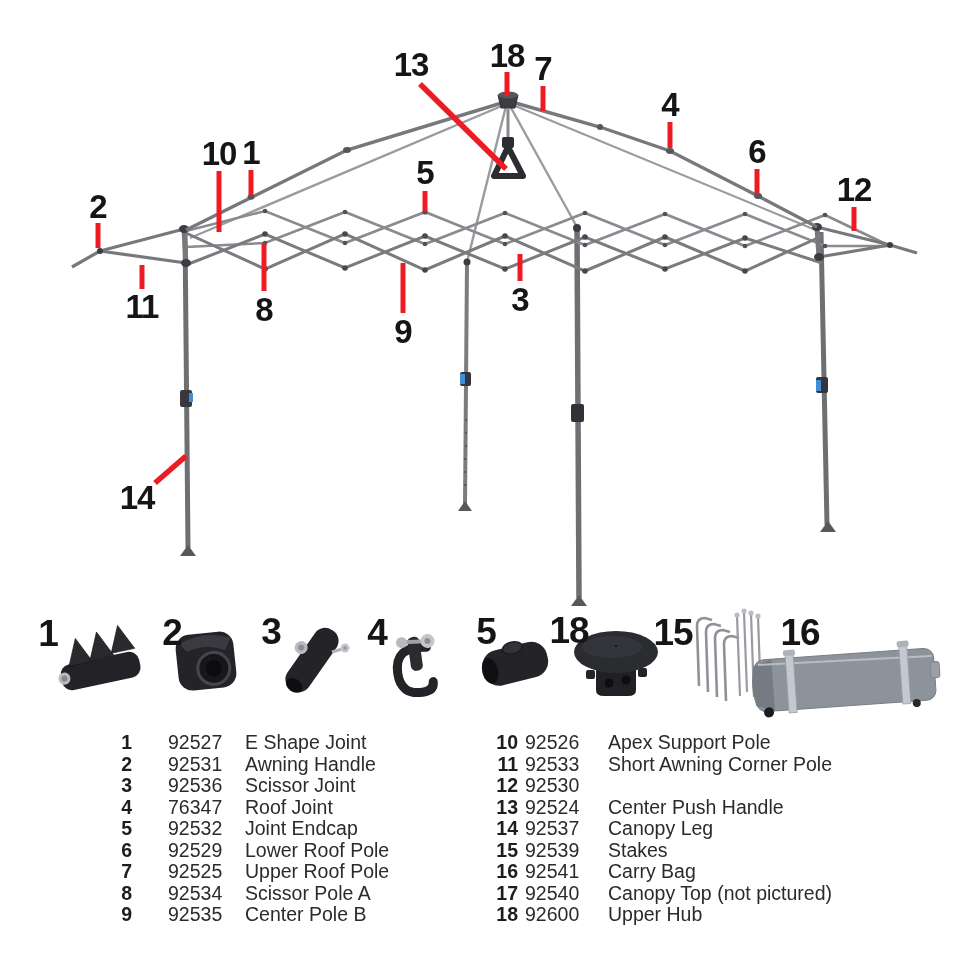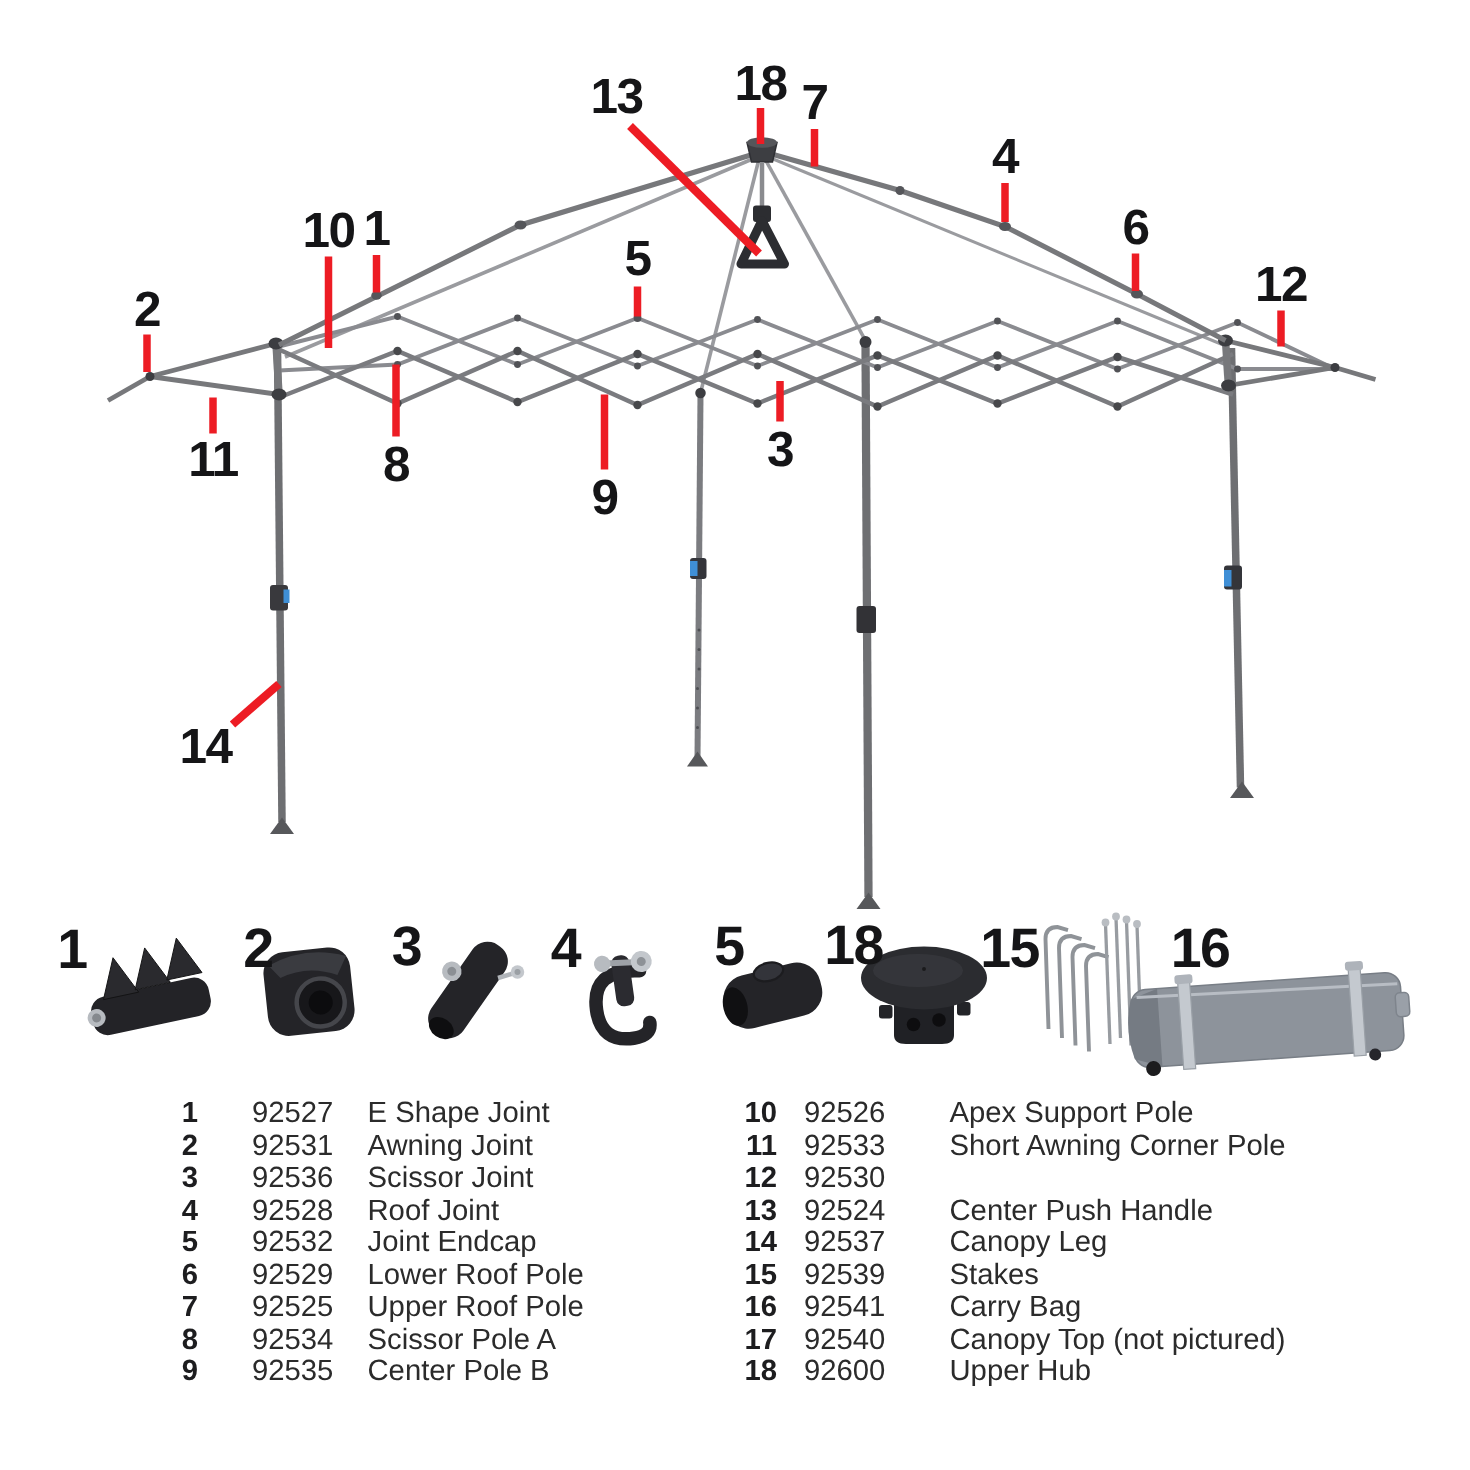--- a/index.html
+++ b/index.html
@@ -8,22 +8,22 @@
   svg.fig{position:absolute;left:0;top:0;}
   .co{position:absolute;transform:translate(-50%,-50%);font-weight:700;font-size:33px;
       color:#151517;letter-spacing:-1px;line-height:1;}
   .tn{position:absolute;transform:translate(-50%,-50%);font-weight:700;font-size:37px;
       color:#151517;letter-spacing:-1px;line-height:1;}
   .plist{position:absolute;font-size:19.5px;color:#2b2b2b;}
   .prow{display:flex;align-items:baseline;height:21.5px;line-height:21.5px;}
   .pnum{font-weight:700;width:40px;text-align:right;color:#1d1d1f;}
   .list-left .ppn{margin-left:36px;width:62px;}
   .list-left .pname{margin-left:15px;white-space:nowrap;}
-  .list-right .ppn{margin-left:18px;width:62px;}
-  .list-right .pname{margin-left:35px;white-space:nowrap;}
+  .list-right .ppn{margin-left:7px;width:62px;}
+  .list-right .pname{margin-left:21px;white-space:nowrap;}
 </style>
 </head>
 <body>
 
 <div id="stage">
 
   <svg class="fig" width="980" height="980" viewBox="0 0 980 980">
 
     <g stroke="#6e6f72" fill="none">
 
@@ -281,30 +281,30 @@
 
   <div class="plist list-left" style="left:92px;top:732px">
     <div class="prow">
         <span class="pnum">1</span>
         <span class="ppn">92527</span>
         <span class="pname">E Shape Joint</span>
       </div>
     <div class="prow">
         <span class="pnum">2</span>
         <span class="ppn">92531</span>
-        <span class="pname">Awning Joint</span>
+        <span class="pname">Awning Handle</span>
       </div>
     <div class="prow">
         <span class="pnum">3</span>
         <span class="ppn">92536</span>
         <span class="pname">Scissor Joint</span>
       </div>
     <div class="prow">
         <span class="pnum">4</span>
-        <span class="ppn">92528</span>
+        <span class="ppn">76347</span>
         <span class="pname">Roof Joint</span>
       </div>
     <div class="prow">
         <span class="pnum">5</span>
         <span class="ppn">92532</span>
         <span class="pname">Joint Endcap</span>
       </div>
     <div class="prow">
         <span class="pnum">6</span>
         <span class="ppn">92529</span>

